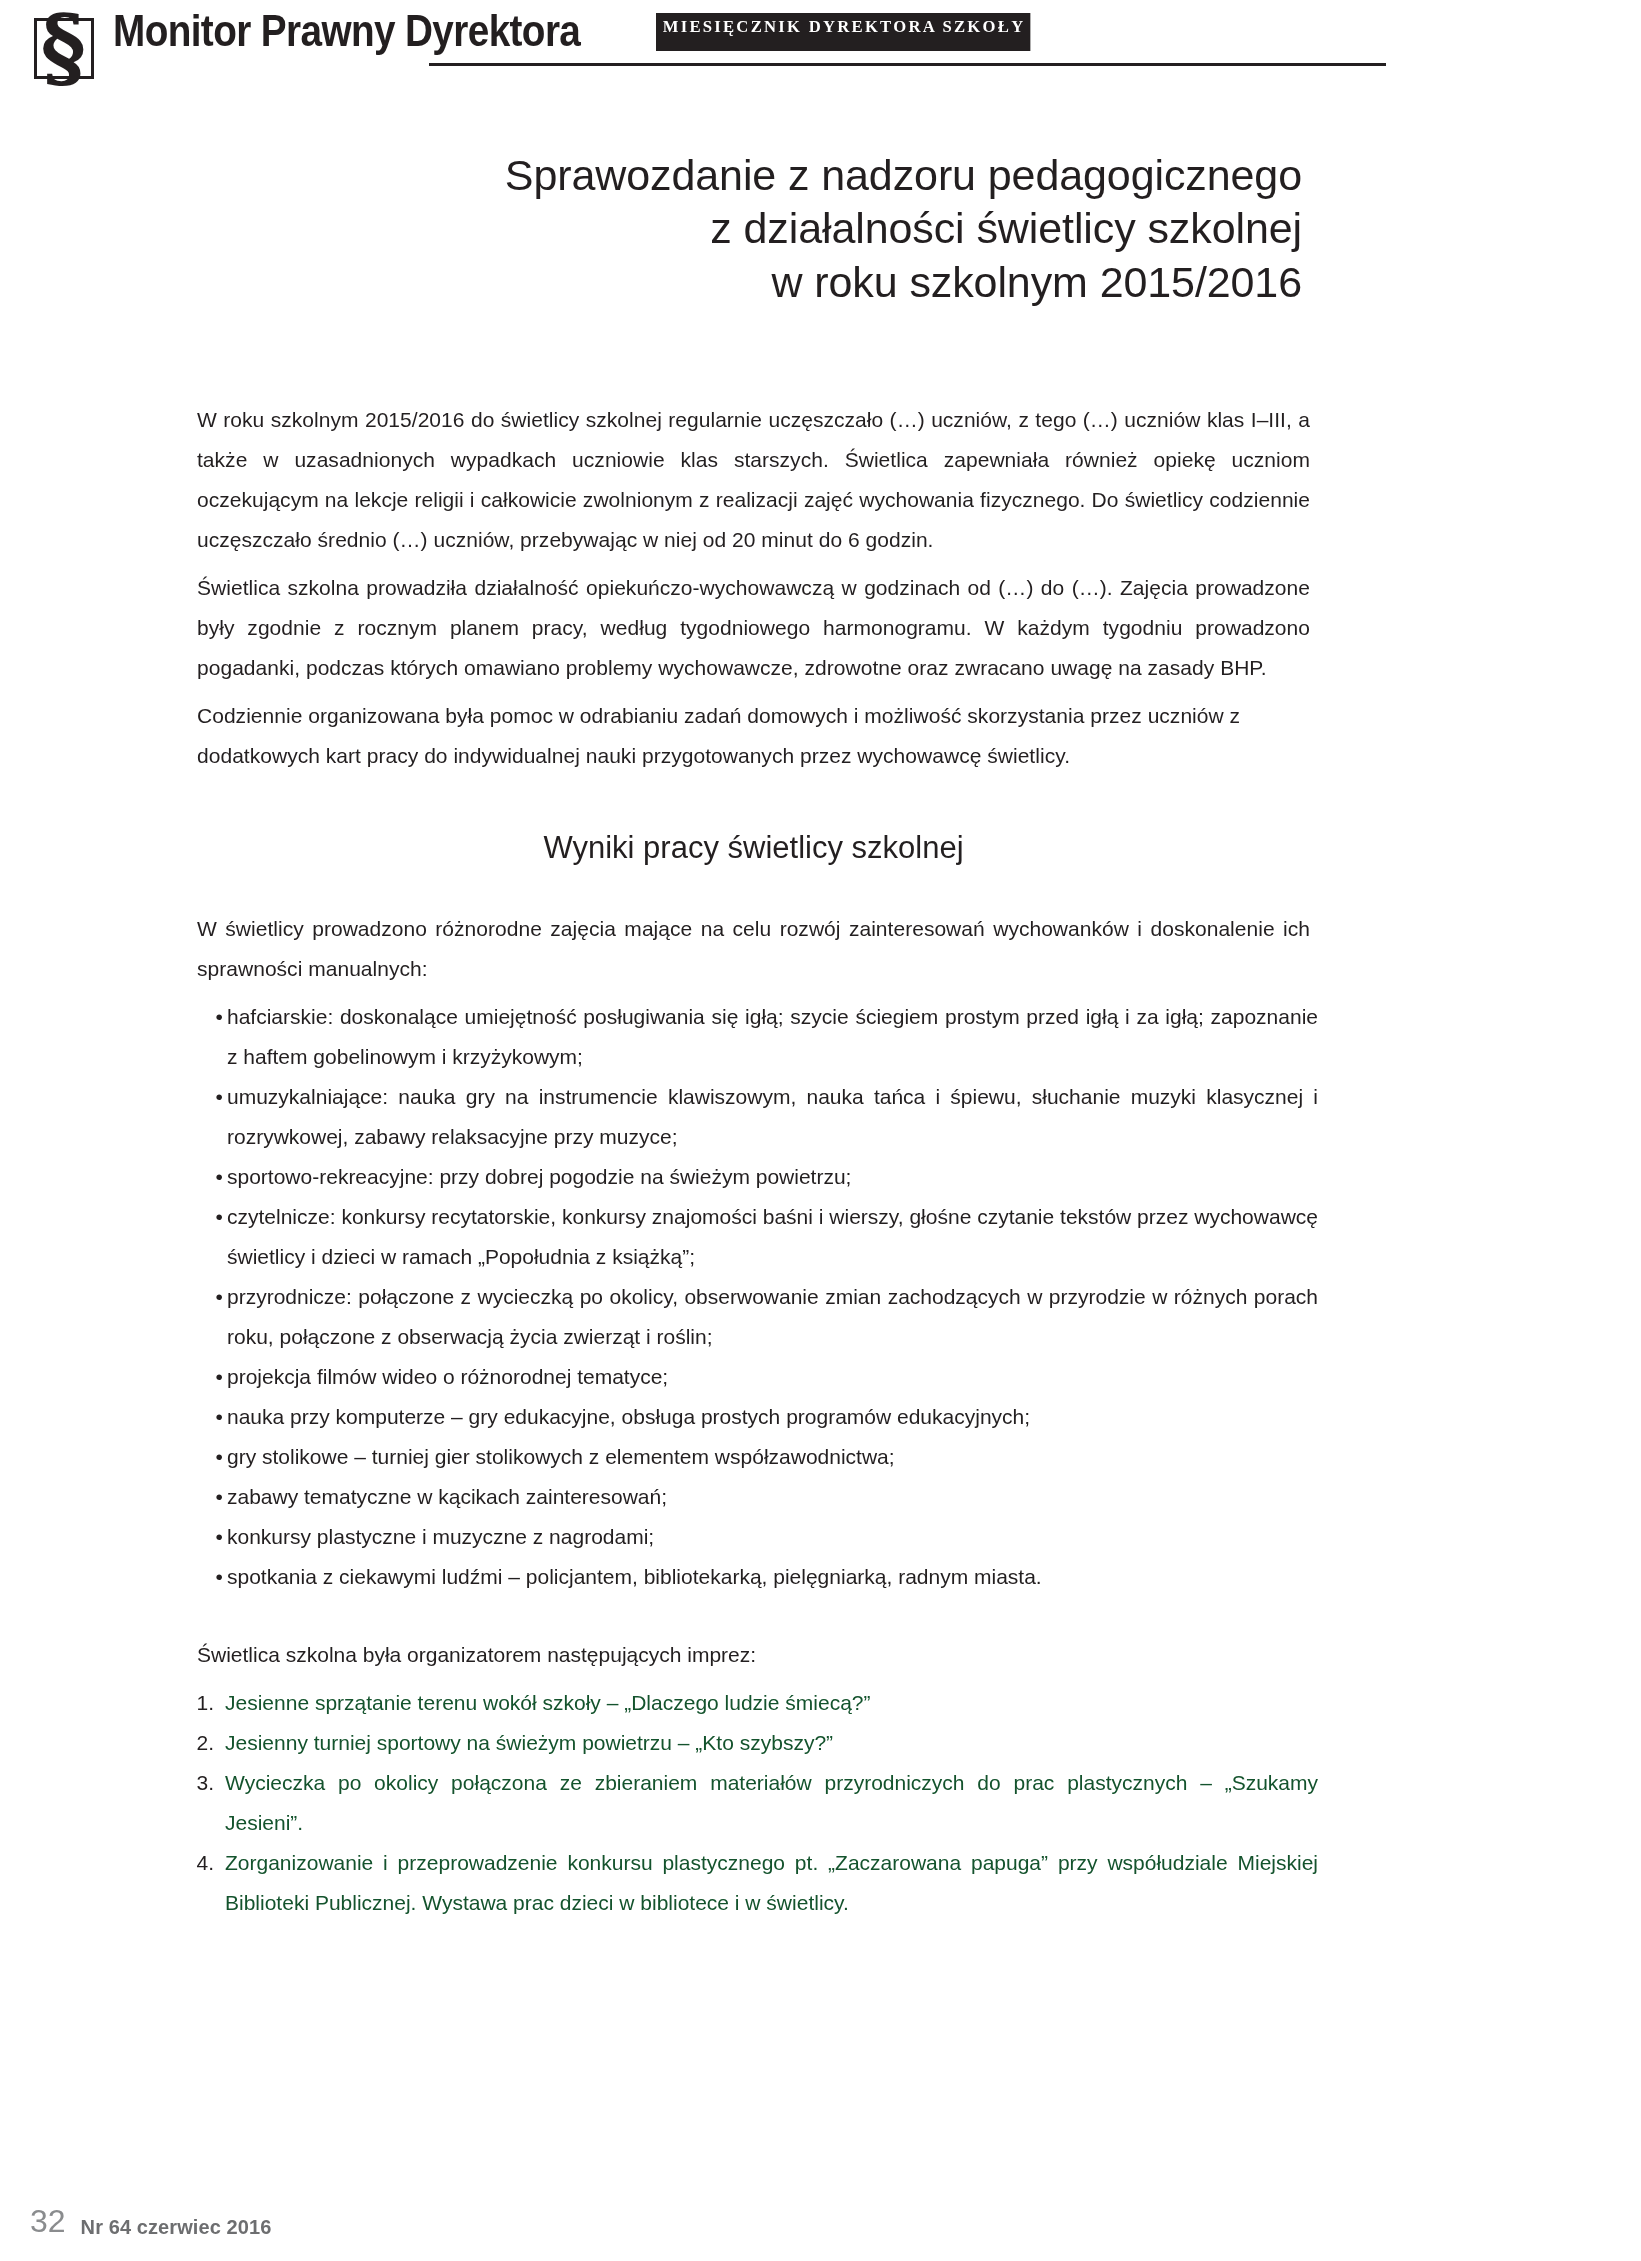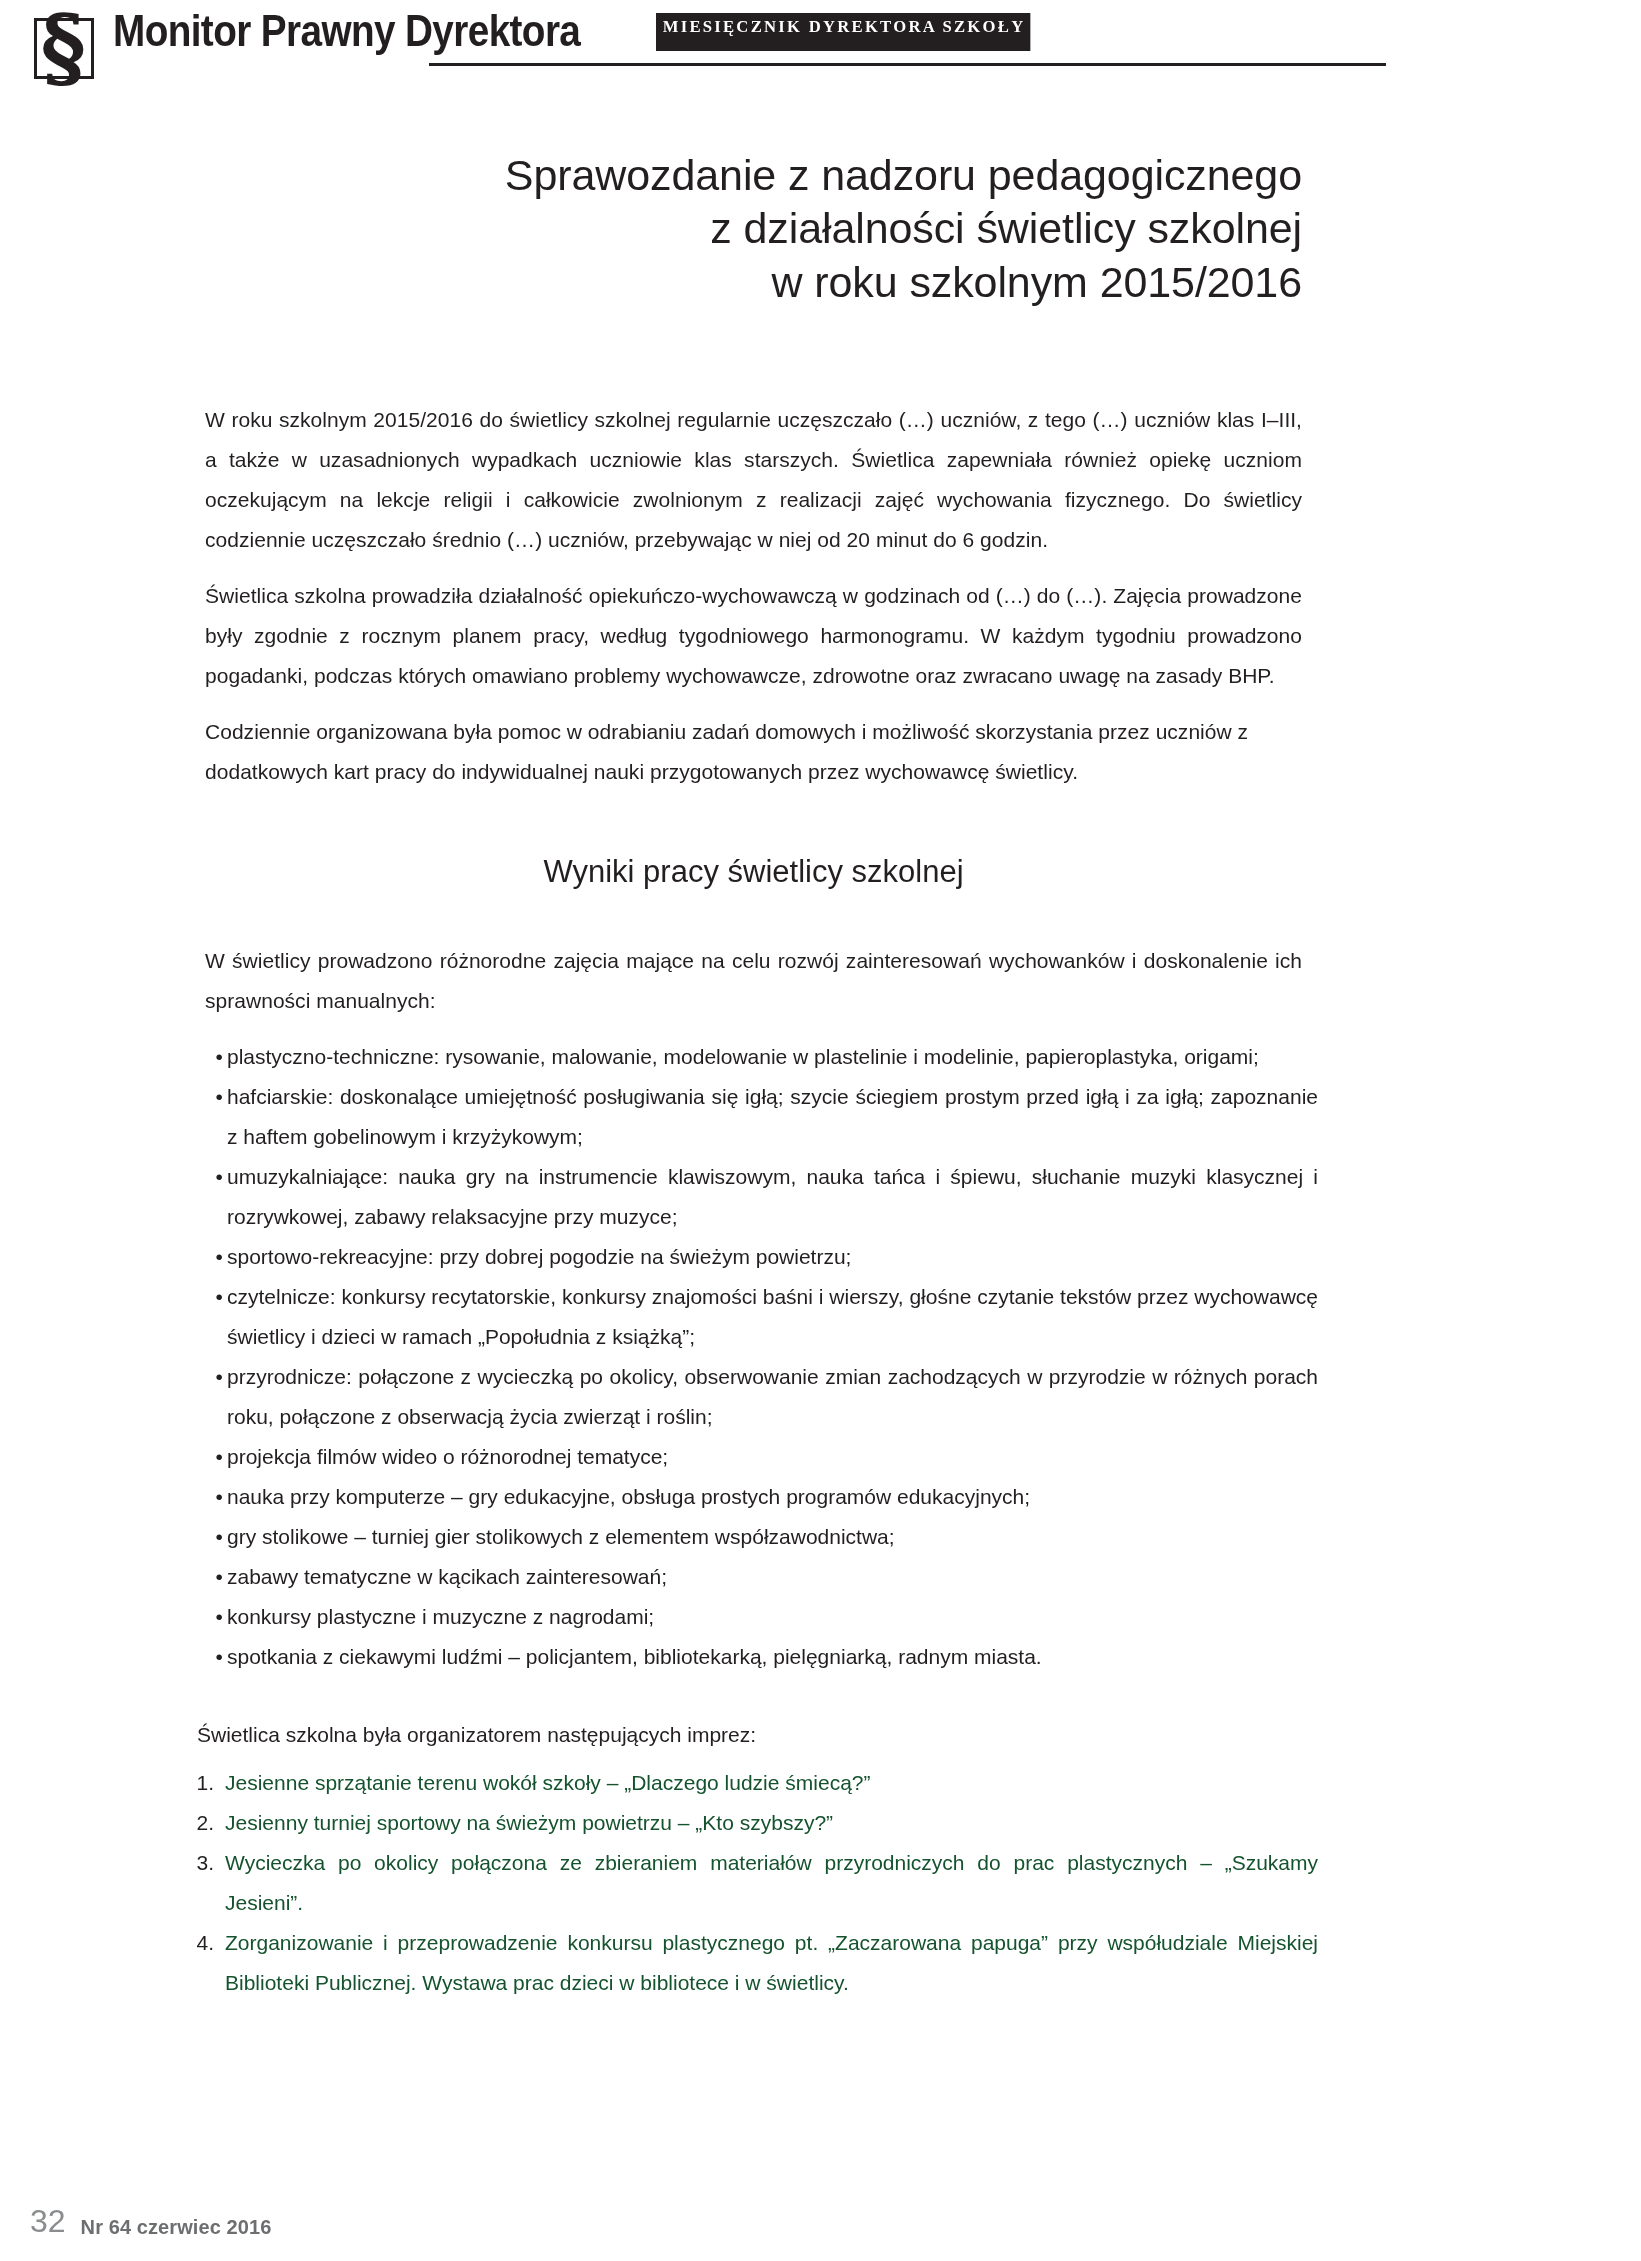--- a/index.html
+++ b/index.html
@@ -122,21 +122,21 @@
     text-align: right;
     color: #231f20;
     letter-spacing: -0.1px;
   }
   .doc-title .line { display: block; }
 
   .intro {
     margin-top: 91px;
   }
   p.body-text {
-    margin: 16px;
+    margin: 8px;
     font-size: 21px;
     line-height: 40px;
     text-align: justify;
     color: #231f20;
     letter-spacing: 0.03px;
   }
   p.body-text.last-left { text-align: left; }
 
   h2.section-heading {
     margin: 0;
@@ -262,21 +262,20 @@
       <p class="body-text">W roku szkolnym 2015/2016 do świetlicy szkolnej regularnie uczęszczało (…) uczniów, z tego (…) uczniów klas I–III, a także w uzasadnionych wypadkach uczniowie klas starszych. Świetlica zapewniała również opiekę uczniom oczekującym na lekcje religii i całkowicie zwolnionym z realizacji zajęć wychowania fizycznego. Do świetlicy codziennie uczęszczało średnio (…) uczniów, przebywając w niej od 20 minut do 6 godzin.</p>
       <p class="body-text">Świetlica szkolna prowadziła działalność opiekuńczo-wychowawczą w godzinach od (…) do (…). Zajęcia prowadzone były zgodnie z rocznym planem pracy, według tygodniowego harmonogramu. W każdym tygodniu prowadzono pogadanki, podczas których omawiano problemy wychowawcze, zdrowotne oraz zwracano uwagę na zasady BHP.</p>
       <p class="body-text last-left">Codziennie organizowana była pomoc w odrabianiu zadań domowych i możliwość skorzystania przez uczniów z dodatkowych kart pracy do indywidualnej nauki przygotowanych przez wychowawcę świetlicy.</p>
     </section>
 
     <h2 class="section-heading">Wyniki pracy świetlicy szkolnej</h2>
 
     <p class="body-text">W świetlicy prowadzono różnorodne zajęcia mające na celu rozwój zainteresowań wychowanków i doskonalenie ich sprawności manualnych:</p>
 
     <ul class="bullets">
-      <li>plastyczno-techniczne: rysowanie, malowanie, modelowanie w plastelinie i modelinie, papieroplastyka, origami;</li>
       <li>hafciarskie: doskonalące umiejętność posługiwania się igłą; szycie ściegiem prostym przed igłą i za igłą; zapoznanie z haftem gobelinowym i krzyżykowym;</li>
       <li>umuzykalniające: nauka gry na instrumencie klawiszowym, nauka tańca i śpiewu, słuchanie muzyki klasycznej i rozrywkowej, zabawy relaksacyjne przy muzyce;</li>
       <li>sportowo-rekreacyjne: przy dobrej pogodzie na świeżym powietrzu;</li>
       <li>czytelnicze: konkursy recytatorskie, konkursy znajomości baśni i wierszy, głośne czytanie tekstów przez wychowawcę świetlicy i dzieci w ramach „Popołudnia z książką”;</li>
       <li>przyrodnicze: połączone z wycieczką po okolicy, obserwowanie zmian zachodzących w przyrodzie w różnych porach roku, połączone z obserwacją życia zwierząt i roślin;</li>
       <li>projekcja filmów wideo o różnorodnej tematyce;</li>
       <li>nauka przy komputerze – gry edukacyjne, obsługa prostych programów edukacyjnych;</li>
       <li>gry stolikowe – turniej gier stolikowych z elementem współzawodnictwa;</li>
       <li>zabawy tematyczne w kącikach zainteresowań;</li>
       <li>konkursy plastyczne i muzyczne z nagrodami;</li>

